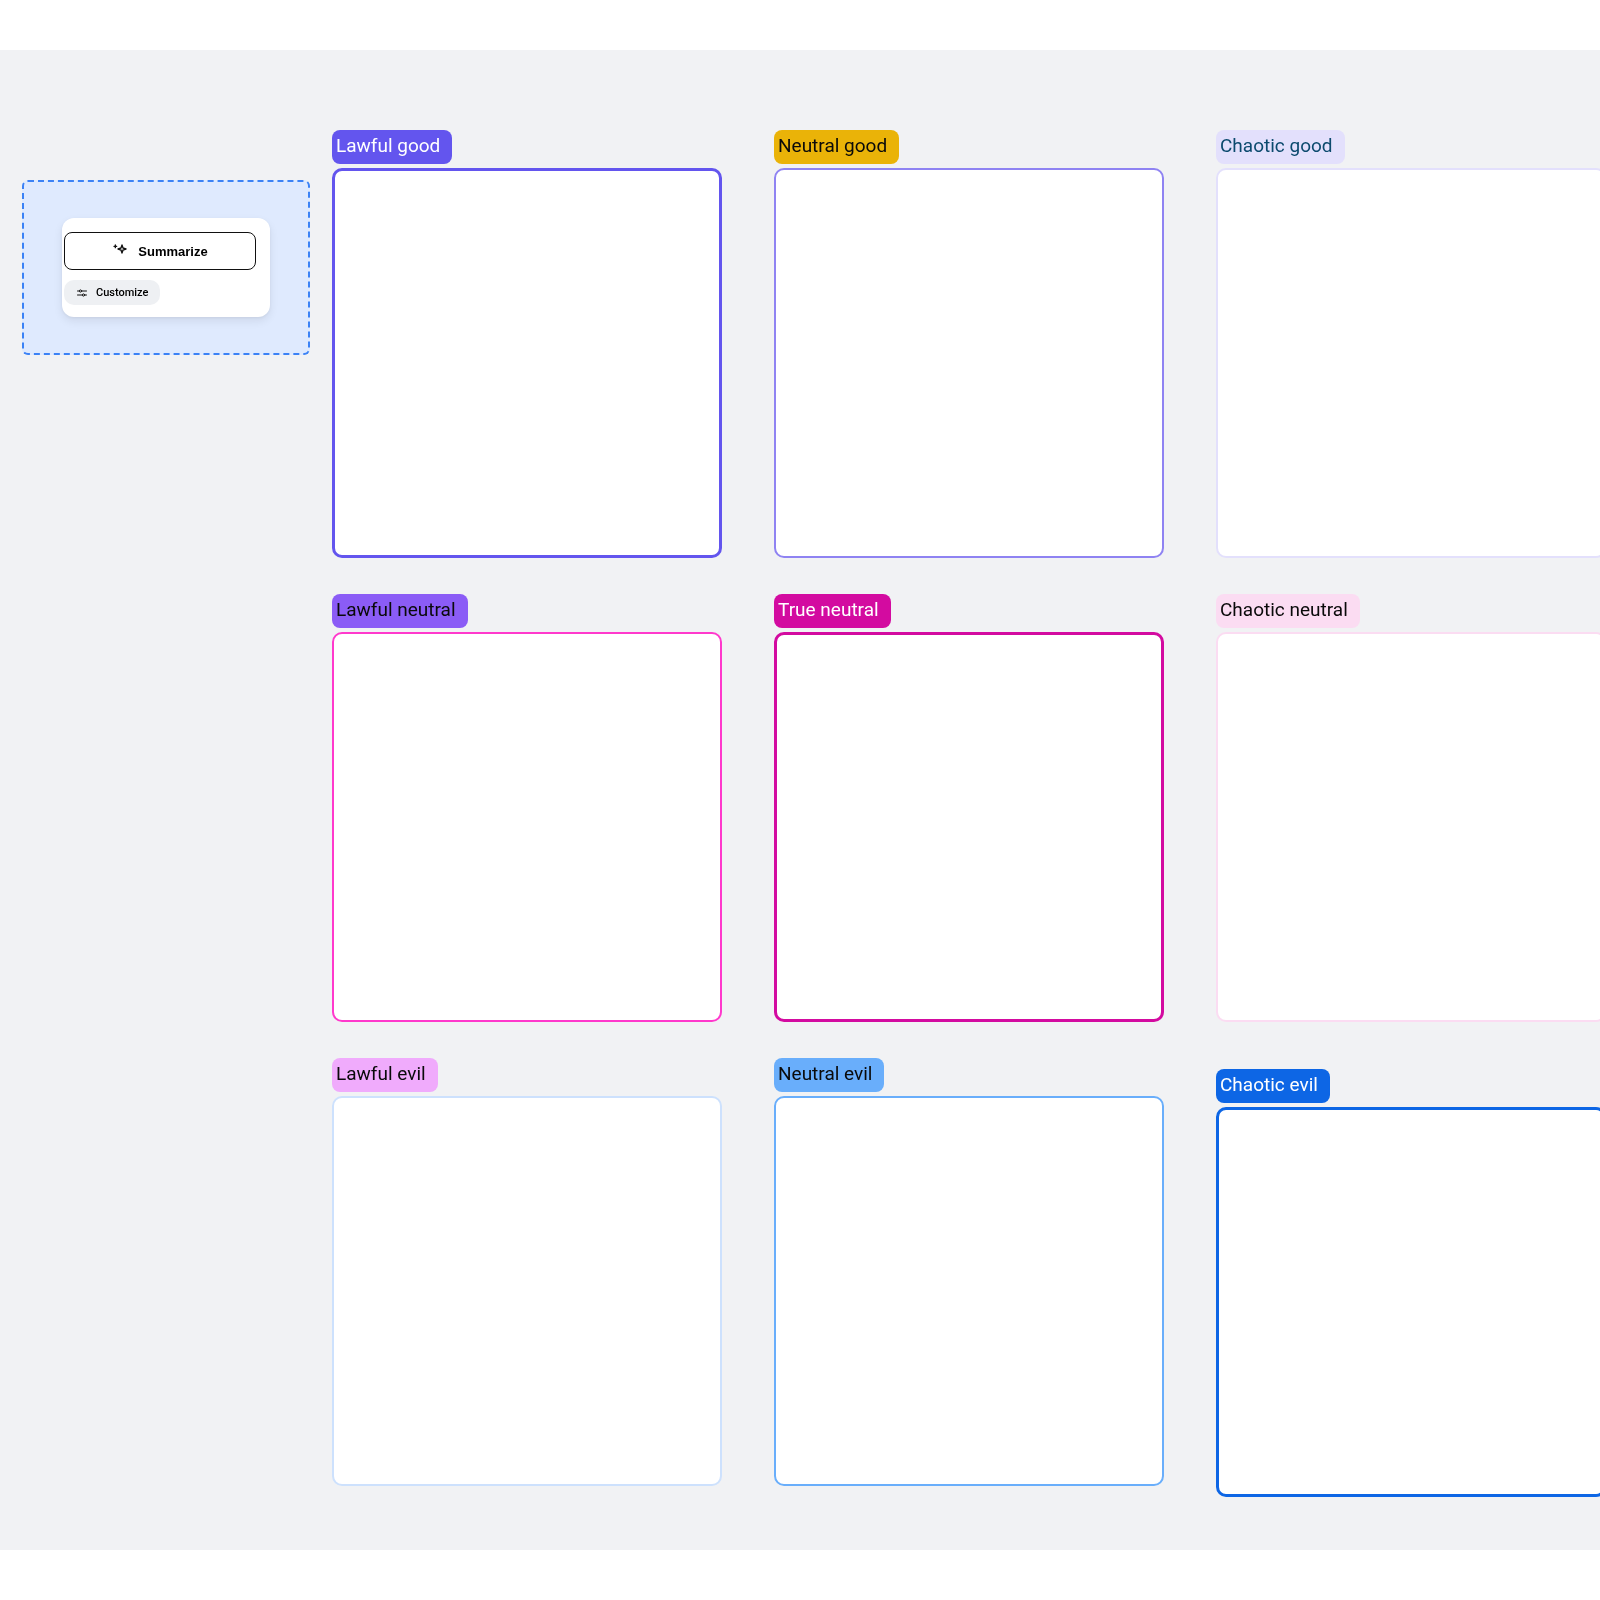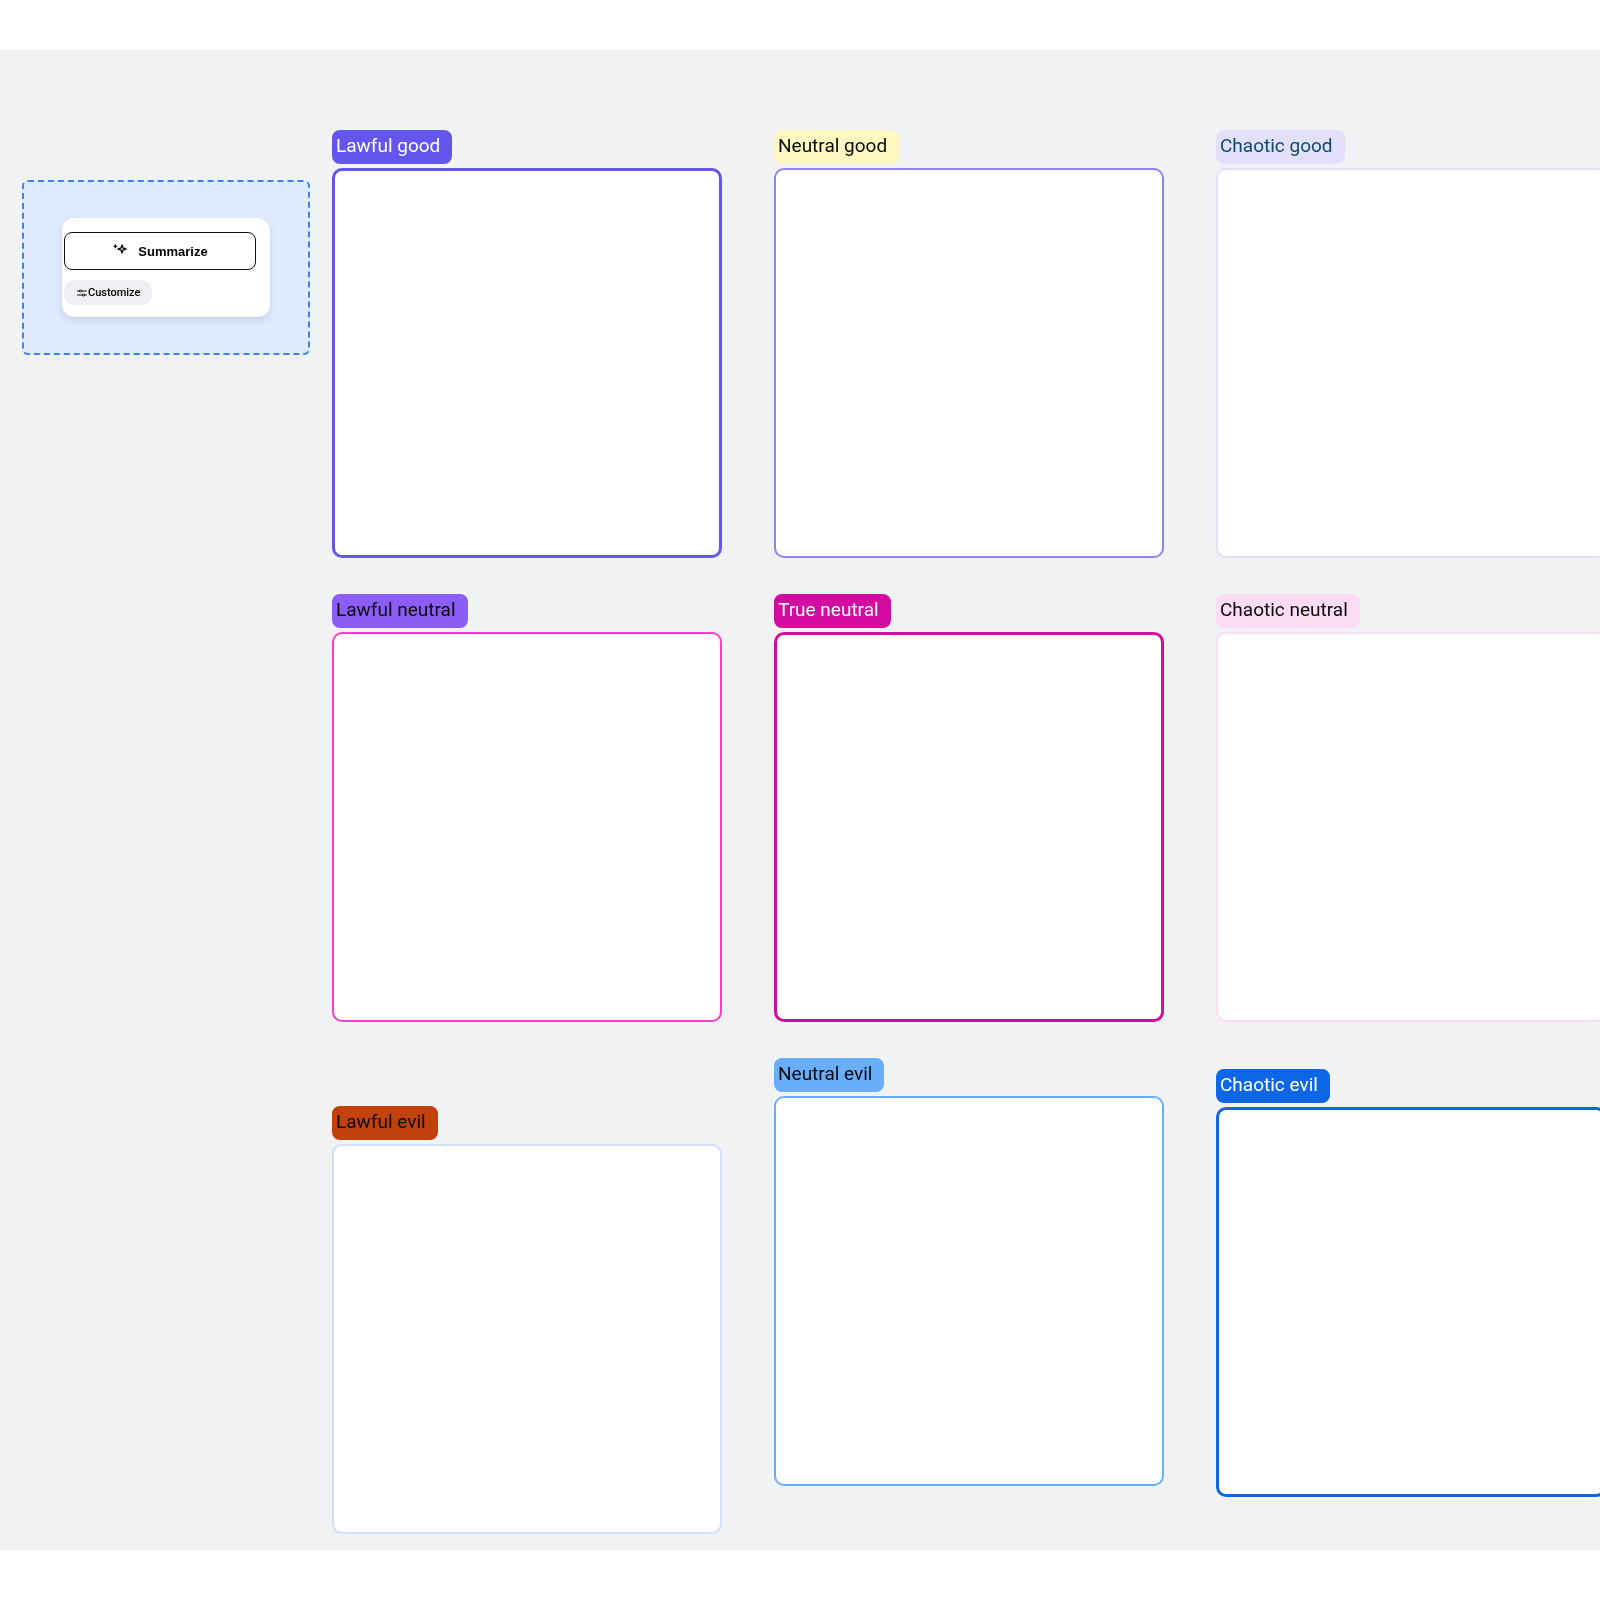--- a/index.html
+++ b/index.html
@@ -48,20 +48,21 @@
     justify-content: center;
     gap: 10px;
     font-weight: 700;
     font-size: 13px;
     cursor: pointer;
   }
   .customize-chip {
     margin-top: 10px;
     display: inline-flex;
     align-items: center;
+    gap: 8px;
     background: #eef0f3;
     border-radius: 10px;
     padding: 6px 12px;
     font-size: 11px;
     font-weight: 500;
     cursor: pointer;
   }
   .icon { display: inline-flex; }
   
   .grid {
@@ -120,41 +121,41 @@
       </div>
     </div>
   </div>
 
   <div class="grid">
     <div class="cell">
       <span class="tag" style="background:#6355ee;color:#ffffff;">Lawful good</span>
       <div class="box" style="border:3px solid #6355ee;"></div>
     </div>
     <div class="cell">
-      <span class="tag" style="background:#fef9c3;color:#0a0a0a;">Neutral good</span>
+      <span class="tag" style="background:#eab308;color:#0a0a0a;">Neutral good</span>
       <div class="box" style="border:2px solid #8f83f2;"></div>
     </div>
     <div class="cell">
       <span class="tag" style="background:#e3e0fc;color:#0c4a6e;">Chaotic good</span>
       <div class="box" style="border:2px solid #e3e0fc;"></div>
     </div>
     <div class="cell">
       <span class="tag" style="background:#8b5cf6;color:#0a0a0a;">Lawful neutral</span>
       <div class="box" style="border:2px solid #ff39cc;"></div>
     </div>
     <div class="cell">
       <span class="tag" style="background:#d30ba0;color:#ffffff;">True neutral</span>
       <div class="box" style="border:3px solid #d30ba0;"></div>
     </div>
     <div class="cell">
       <span class="tag" style="background:#fbdcf2;color:#0a0a0a;">Chaotic neutral</span>
       <div class="box" style="border:2px solid #fbdcf2;"></div>
     </div>
     <div class="cell">
-      <span class="tag" style="background:#c2410c;color:#0a0a0a;margin-top:48px;">Lawful evil</span>
+      <span class="tag" style="background:#f0abfc;color:#0a0a0a;">Lawful evil</span>
       <div class="box" style="border:2px solid #cde1fd;"></div>
     </div>
     <div class="cell">
       <span class="tag" style="background:#69aefb;color:#0a0a0a;">Neutral evil</span>
       <div class="box" style="border:2px solid #69aefb;"></div>
     </div>
     <div class="cell">
       <span class="tag" style="background:#0d66e5;color:#ffffff;margin-top:11px;">Chaotic evil</span>
       <div class="box" style="border:3px solid #0d66e5;"></div>
     </div>

